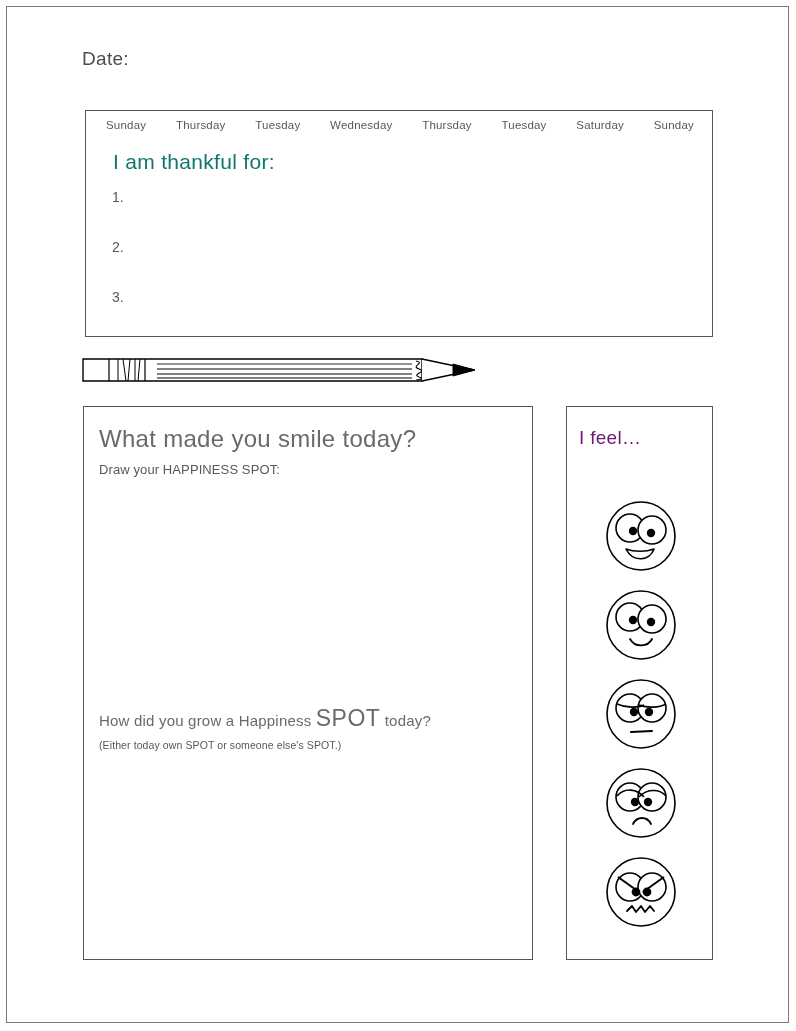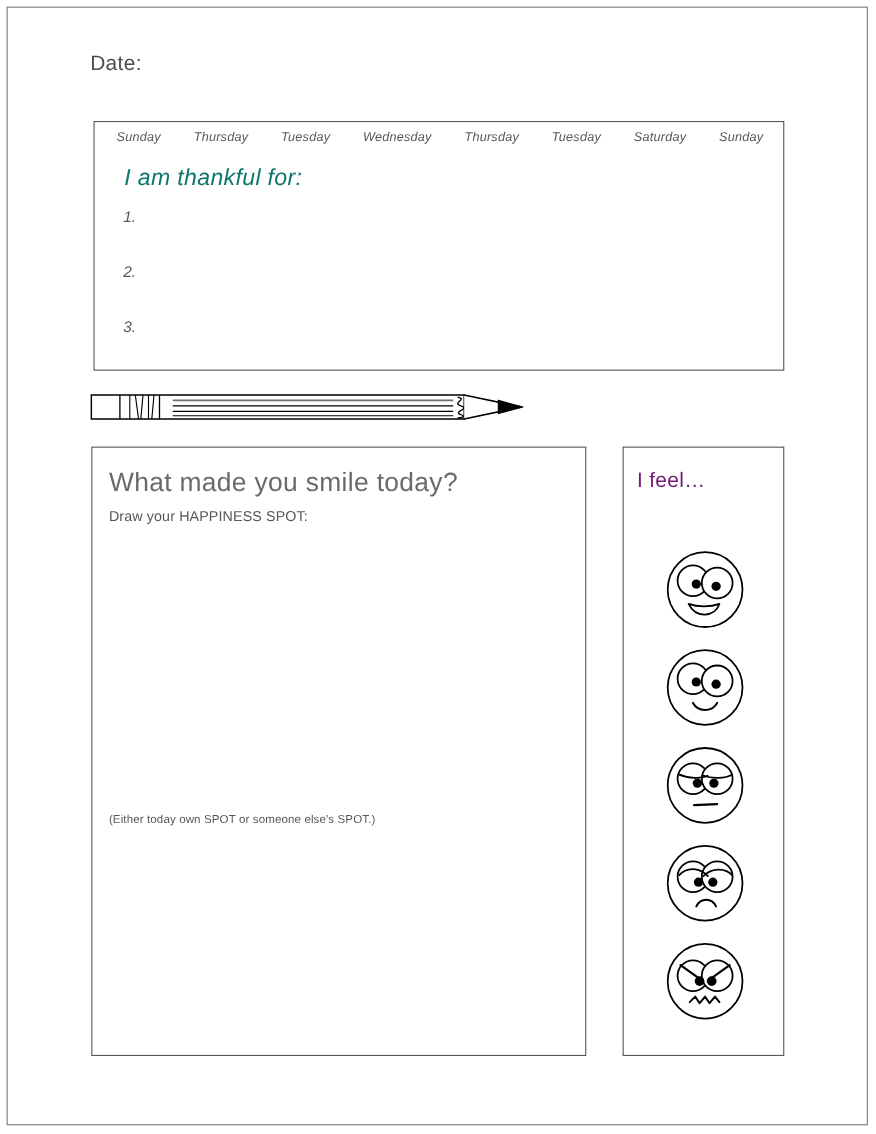--- a/index.html
+++ b/index.html
@@ -47,21 +47,20 @@
   
   #thankful-box {
     position: absolute;
     left: 85px;
     top: 110px;
     width: 628px;
     height: 227px;
     border: 1px solid #555555;
     box-sizing: border-box;
     background: #fff;
-    font-style: italic;
   }
   #days-row {
     position: absolute;
     left: 0;
     top: 8px;
     width: 628px;
     display: flex;
     justify-content: space-between;
     padding: 0 20px;
     box-sizing: border-box;
@@ -248,20 +247,23 @@
       <path d="M340,5 L392,16 L340,27" fill="#ffffff" stroke="#000000" stroke-width="1.4"></path>
 
       <path d="M371,10 L393,16 L371,22 Z" fill="#000000" stroke="#000000" stroke-width="1"></path>
     </svg>
   </div>
 
   <div id="smile-box">
     <div id="smile-question">What made you smile today?</div>
     <div id="draw-prompt">Draw your HAPPINESS SPOT:</div>
     <div id="draw-area"></div>
+    <div id="grow-question">
+      <span>How did you grow a Happiness </span><span class="spot-big">SPOT</span><span> today?</span>
+    </div>
     <div id="grow-note">(Either today own SPOT or someone else's SPOT.)</div>
   </div>
 
   <div id="feel-box">
     <div id="feel-title">I feel…</div>
 
     <div id="faces-col">
 
       <div class="face-wrap">
         <svg width="78" height="78" viewBox="0 0 78 78" class="face-svg">

